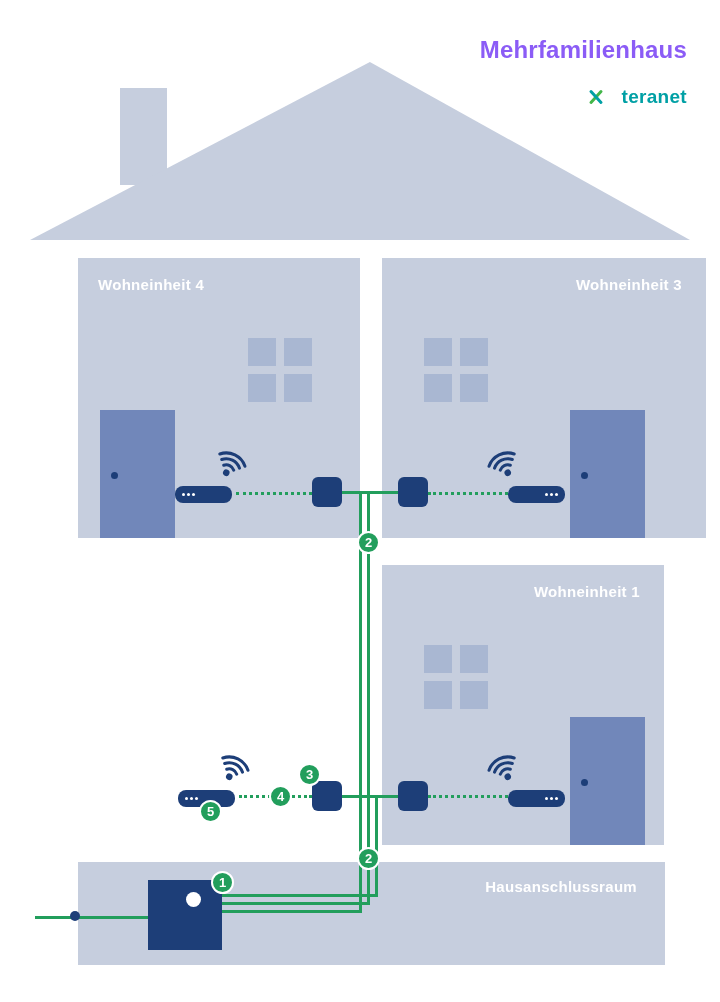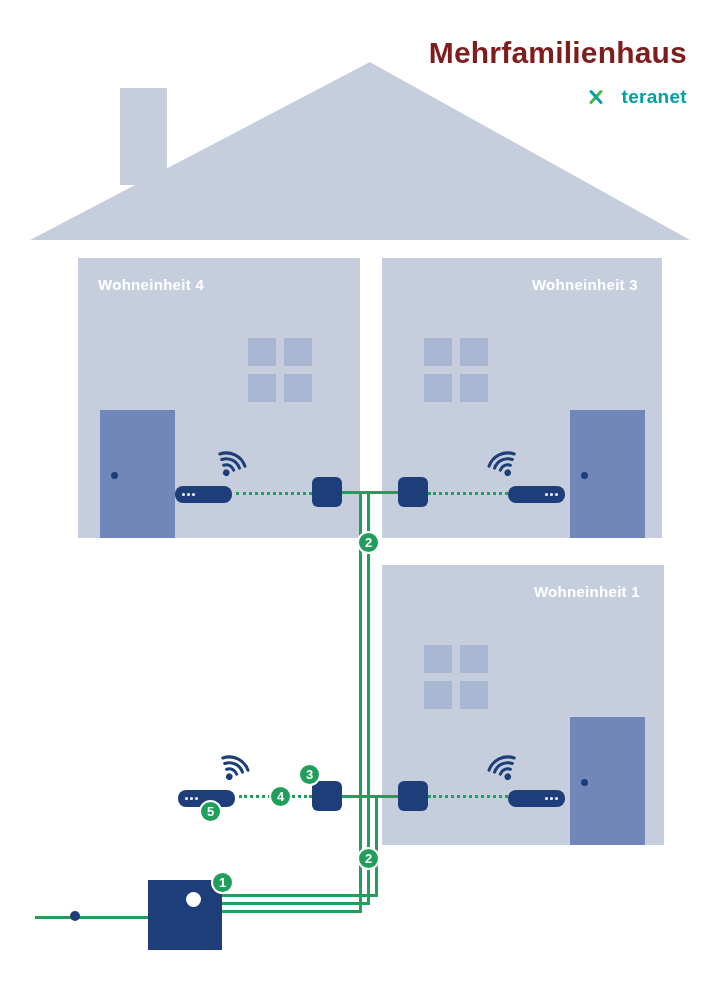--- a/index.html
+++ b/index.html
@@ -2,34 +2,34 @@
 <html><head>
 <meta charset="utf-8">
 <style>
   html,body{margin:0;padding:0;background:#fff;}
   .canvas{
     position:relative;width:720px;height:1002px;background:#ffffff;
     font-family:"Liberation Sans", sans-serif;overflow:hidden;
   }
   
   .title{
-    position:absolute;top:36px;right:33px;font-size:30px;font-weight:700;
-    color:#7f1d1d;letter-spacing:.2px;
+    position:absolute;top:36px;right:33px;font-size:24px;font-weight:700;
+    color:#8b5cf6;letter-spacing:.2px;
   }
   .logo{position:absolute;top:86px;right:33px;display:flex;align-items:center;gap:17px;}
   .logo-text{color:#00a0a5;font-size:19px;font-weight:600;letter-spacing:.3px;}
   
   .chimney{position:absolute;left:120px;top:88px;width:47px;height:97px;background:#c6cede;}
   .roof{
     position:absolute;left:30px;top:62px;width:660px;height:178px;background:#c6cede;
     clip-path:polygon(51.5% 0, 0 100%, 100% 100%);
   }
   .unit{position:absolute;background:#c6cede;}
   .u4{left:78px;top:258px;width:282px;height:280px;}
-  .u3{left:382px;top:258px;width:280px;height:280px;}
+  .u3{left:382px;top:258px;width:324px;height:280px;}
   .u2{left:78px;top:565px;width:282px;height:280px;}
   .u1{left:382px;top:565px;width:282px;height:280px;}
   .basement{left:78px;top:862px;width:587px;height:103px;}
   .unit-label{
     position:absolute;top:18px;color:#fff;font-size:15px;font-weight:700;letter-spacing:.3px;
   }
   .label-left{left:20px;} .label-right{right:24px;}
   .basement .unit-label{top:16px;right:28px;}
   
   .window{position:absolute;width:64px;height:64px;display:grid;
@@ -114,20 +114,23 @@
       <div class="pane"></div>
       <div class="pane"></div>
       <div class="pane"></div>
       <div class="pane"></div>
     </div>
     <div class="door door-right">
       <div class="knob"></div>
     </div>
   </div>
 
+  <div class="unit basement">
+    <div class="unit-label">Hausanschlussraum</div>
+  </div>
 
   <div class="dotline" style="left:236px;top:492px;width:76px;"></div>
   <div class="hline" style="left:342px;top:491px;width:56px;"></div>
   <div class="dotline" style="left:428px;top:492px;width:80px;"></div>
 
   <div class="dotline" style="left:239px;top:795px;width:73px;"></div>
   <div class="hline" style="left:342px;top:795px;width:56px;"></div>
   <div class="dotline" style="left:428px;top:795px;width:80px;"></div>
 
   <div class="vline" style="left:359px;top:493px;height:419px;"></div>

